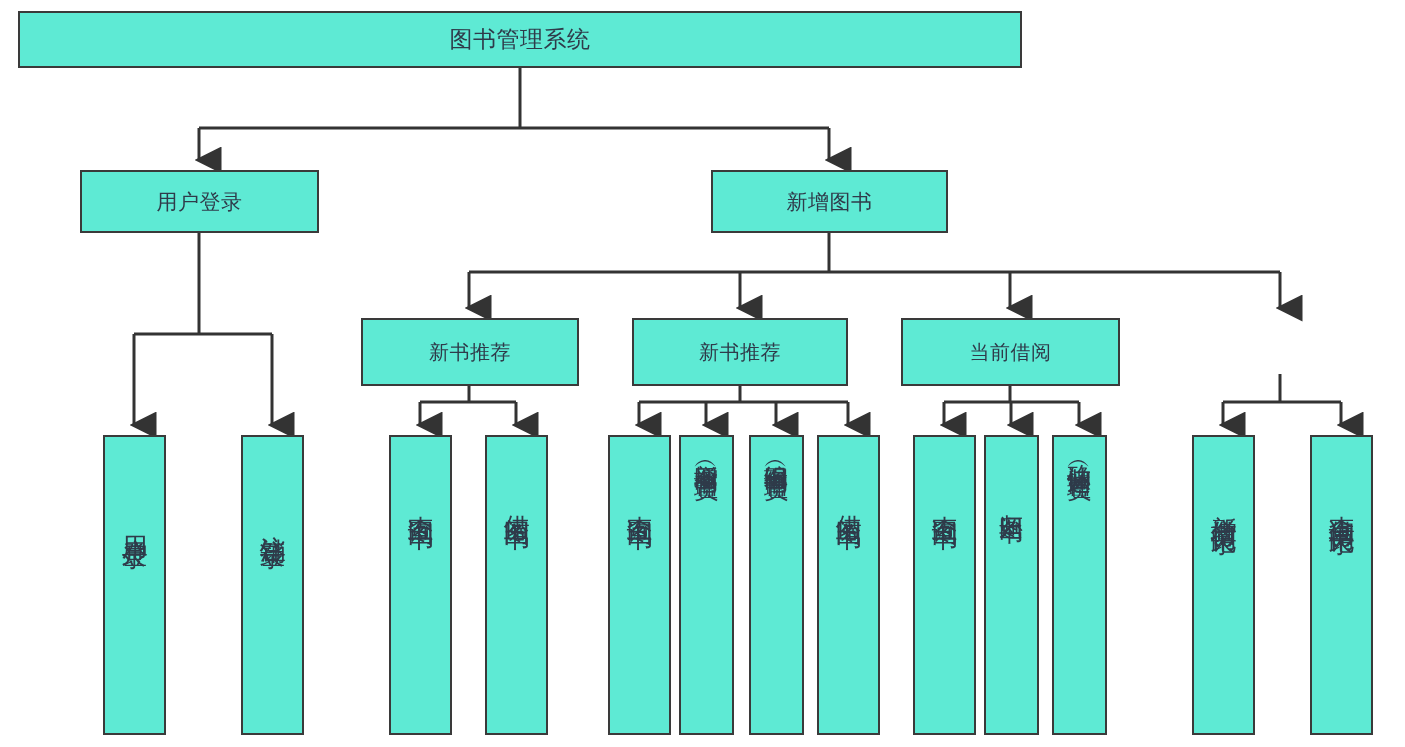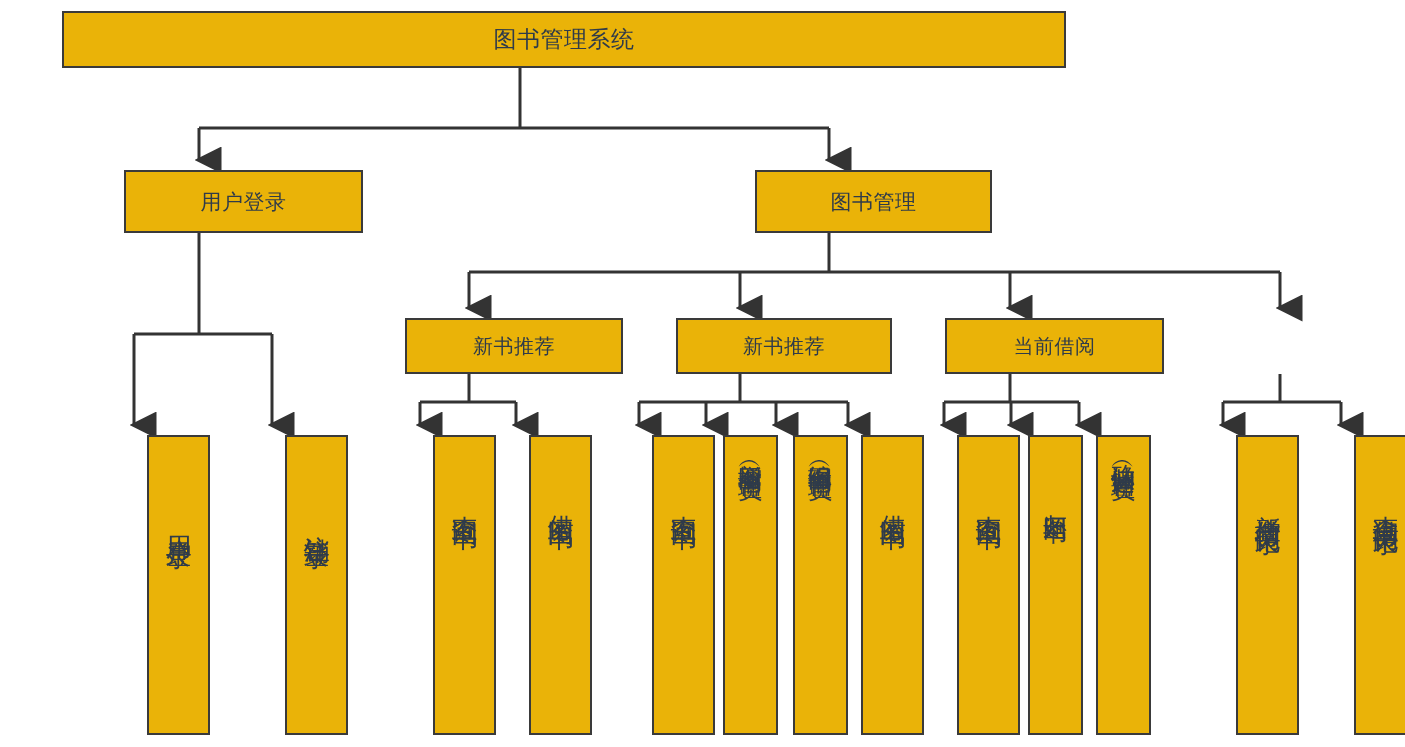--- a/index.html
+++ b/index.html
@@ -21,45 +21,44 @@
     position: absolute;
     left: 0;
     top: 0;
     width: 1405px;
     height: 747px;
     pointer-events: none;
   }
   .node {
     position: absolute;
     box-sizing: border-box;
-    background: #eab308;
+    background: #5eead4;
     border: 2.5px solid #3a3a3a;
     display: flex;
     align-items: center;
     justify-content: center;
     color: #2b3a4a;
-    margin-left: 44px;
   }
   .node-label {
     display: block;
     text-align: center;
     line-height: 1.0;
     letter-spacing: 0.5px;
     color: #2f3b4a;
   }
   
   .root { left: 18px; top: 11px; width: 1004px; height: 57px; }
   .root .node-label { font-size: 23px; }
   
   .lvl1 { height: 63px; }
   .lvl1 .node-label { font-size: 21px; }
   .n-user-login  { left: 80px;  top: 170px; width: 239px; }
   .n-book-manage { left: 711px; top: 170px; width: 237px; }
   
-  .lvl2 { height: 56px; justify-content: center; }
+  .lvl2 { height: 68px; justify-content: center; }
   .lvl2 .node-label { font-size: 20px; }
   .n-new-book  { left: 361px;  top: 318px; width: 218px; }
   .n-borrow    { left: 632px;  top: 318px; width: 216px; }
   .n-current   { left: 901px;  top: 318px; width: 219px; }
   .n-record    { left: 1170px; top: 318px; width: 220px; }
   
   .leaf {
     top: 435px;
     height: 300px;
     align-items: flex-start;
@@ -166,21 +165,21 @@
   </svg>
 
   <div class="node root">
     <span class="node-label">图书管理系统</span>
   </div>
 
   <div class="node lvl1 n-user-login">
     <span class="node-label">用户登录</span>
   </div>
   <div class="node lvl1 n-book-manage">
-    <span class="node-label">图书管理</span>
+    <span class="node-label">新增图书</span>
   </div>
 
   <div class="node lvl2 n-new-book">
     <span class="node-label">新书推荐</span>
   </div>
   <div class="node lvl2 n-borrow">
     <span class="node-label">新书推荐</span>
   </div>
   <div class="node lvl2 n-current">
     <span class="node-label">当前借阅</span>

